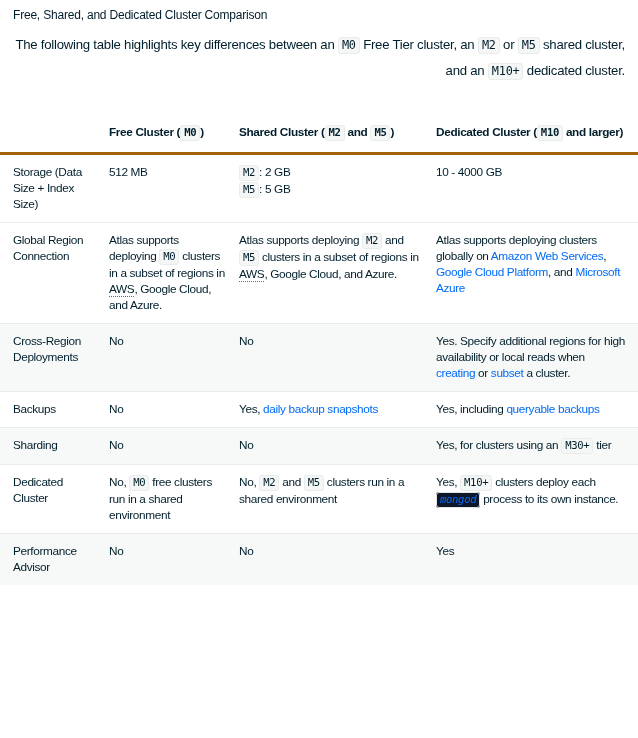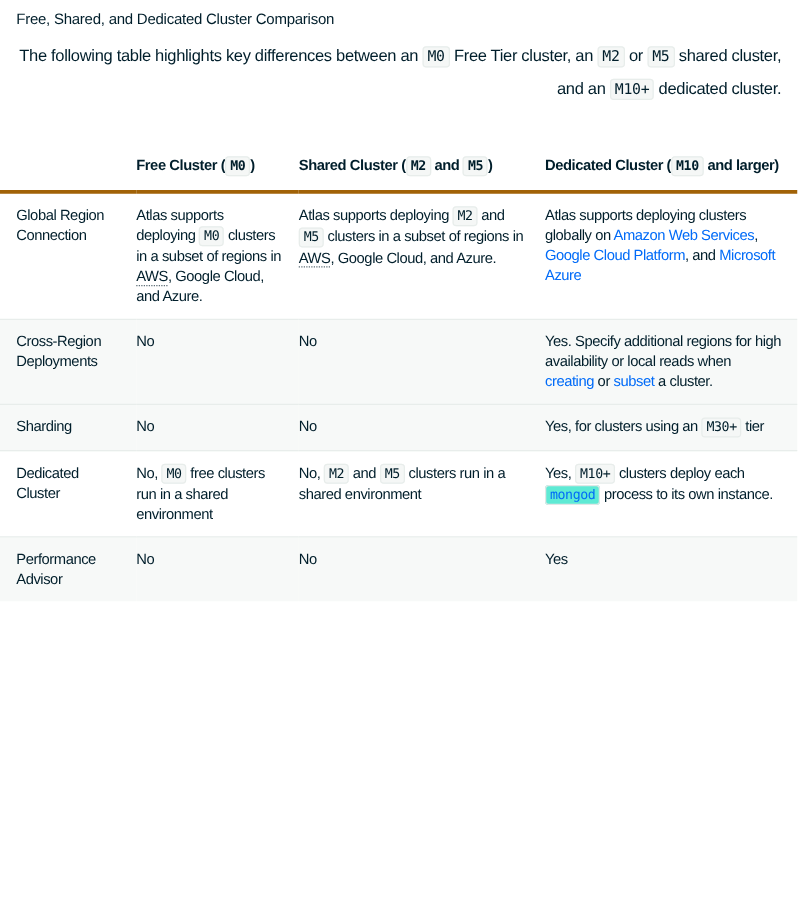--- a/index.html
+++ b/index.html
@@ -67,21 +67,21 @@
   .inline-code, .code-link {
     font-family: "DejaVu Sans Mono", monospace;
     font-size: 0.9em;
     background: #F5F7F6;
     border: 1px solid #E8EDEB;
     border-radius: 3px;
     padding: 0 3px 1px;
     white-space: nowrap;
   }
   .doc-link { color: #016BF8; text-decoration: none; cursor: pointer; }
-  .code-link { color: #016BF8; background: #5eead4; border-color: #E1E7E6; }
+  .code-link { color: #016BF8; background: #0f172a; border-color: #E1E7E6; font-style: italic; }
   .abbr { border-bottom: 1.5px dotted #5C6C75; }
 </style>
 </head>
 <body>
 
 <div class="page">
   <div class="inner">
     <h2 class="page-title">Free, Shared, and Dedicated Cluster Comparison</h2>
     <p class="intro"><span>The following table highlights key differences between an </span><code class="inline-code">M0</code><span> Free Tier cluster, an </span><code class="inline-code">M2</code><span> or </span><code class="inline-code">M5</code><span> shared cluster, and an </span><code class="inline-code">M10+</code><span> dedicated cluster.</span></p>
   </div>
@@ -96,30 +96,42 @@
     <thead>
       <tr>
           <th></th>
           <th><span>Free Cluster (</span><code class="inline-code">M0</code><span>)</span></th>
           <th><span>Shared Cluster (</span><code class="inline-code">M2</code><span> and </span><code class="inline-code">M5</code><span>)</span></th>
           <th><span>Dedicated Cluster (</span><code class="inline-code">M10</code><span> and larger)</span></th>
         </tr>
     </thead>
     <tbody>
         <tr>
+          <th scope="row" class="row-label">Storage (Data Size + Index Size)</th>
+          <td><span>512 MB</span></td>
+          <td><code class="inline-code">M2</code><span>: 2 GB</span><br><code class="inline-code">M5</code><span>: 5 GB</span></td>
+          <td><span>10 - 4000 GB</span></td>
+        </tr>
+        <tr>
           <th scope="row" class="row-label">Global Region Connection</th>
           <td><span>Atlas supports deploying </span><code class="inline-code">M0</code><span> clusters in a subset of regions in </span><span class="abbr">AWS</span><span>, Google Cloud, and Azure.</span></td>
           <td><span>Atlas supports deploying </span><code class="inline-code">M2</code><span> and </span><code class="inline-code">M5</code><span> clusters in a subset of regions in </span><span class="abbr">AWS</span><span>, Google Cloud, and Azure.</span></td>
           <td><span>Atlas supports deploying clusters globally on </span><a class="doc-link" href="#">Amazon Web Services</a><span>, </span><a class="doc-link" href="#">Google Cloud Platform</a><span>, and </span><a class="doc-link" href="#">Microsoft Azure</a></td>
         </tr>
         <tr class="striped">
           <th scope="row" class="row-label">Cross-Region Deployments</th>
           <td><span>No</span></td>
           <td><span>No</span></td>
           <td><span>Yes. Specify additional regions for high availability or local reads when </span><a class="doc-link" href="#">creating</a><span> or </span><a class="doc-link" href="#">subset</a><span> a cluster.</span></td>
+        </tr>
+        <tr>
+          <th scope="row" class="row-label">Backups</th>
+          <td><span>No</span></td>
+          <td><span>Yes, </span><a class="doc-link" href="#">daily backup snapshots</a></td>
+          <td><span>Yes, including </span><a class="doc-link" href="#">queryable backups</a></td>
         </tr>
         <tr class="striped">
           <th scope="row" class="row-label">Sharding</th>
           <td><span>No</span></td>
           <td><span>No</span></td>
           <td><span>Yes, for clusters using an </span><code class="inline-code">M30+</code><span> tier</span></td>
         </tr>
         <tr>
           <th scope="row" class="row-label">Dedicated Cluster</th>
           <td><span>No, </span><code class="inline-code">M0</code><span> free clusters run in a shared environment</span></td>

